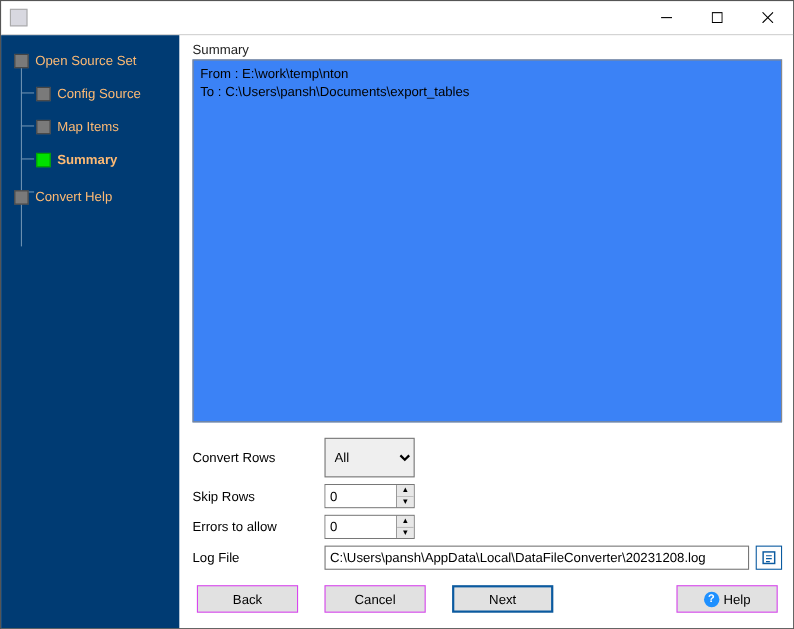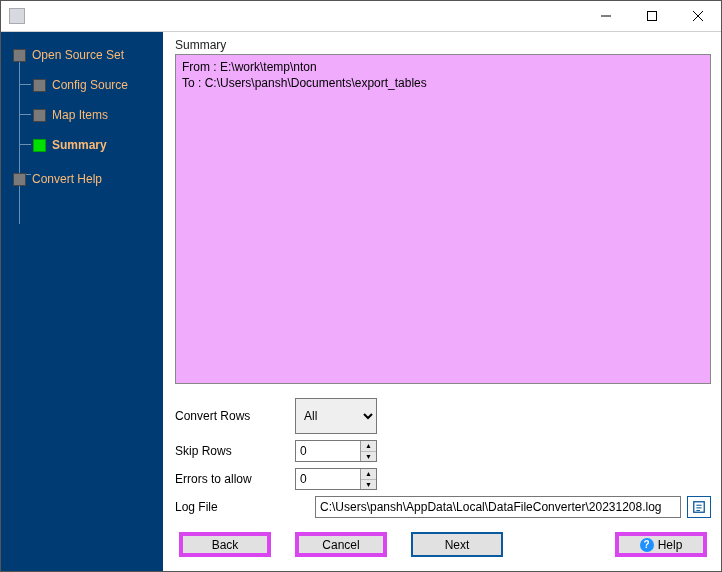--- a/index.html
+++ b/index.html
@@ -19,36 +19,36 @@
   .node.active .sq { background: #00e000; border-color: #00a000; }
   .node .label { color: #fdba74; }
   .node.active .label { font-weight: bold; }
   .root { padding-left: 8px; }
   .child { padding-left: 28px; }
   
   .vline { position: absolute; width: 1px; background: #6a8fb0; }
   .hline { position: absolute; height: 1px; background: #6a8fb0; }
   .content { flex: 1; display: flex; flex-direction: column; padding: 6px 10px 10px 8px; min-width: 0; }
   .summary-label { color: #222; margin-bottom: 2px; }
-  .summary-box { flex: 1; border: 1px solid #888; padding: 4px 6px; background: #f0abfc; overflow: auto; color: #000; line-height: 1.35; min-height: 0; }
+  .summary-box { flex: 1; border: 1px solid #888; padding: 4px 6px; background: #3b82f6; overflow: auto; color: #000; line-height: 1.35; min-height: 0; }
   .options { margin-top: 14px; }
   .opt-row { display: flex; align-items: center; margin-bottom: 6px; }
   .opt-label { width: 120px; color: #000; }
   select, input[type="text"], .spinner input { font-family: inherit; font-size: 12px; }
   select { width: 82px; height: 36px; border: 1px solid #777; background: #efefef; padding: 0 4px; }
   .spinner { display: flex; width: 82px; height: 22px; border: 1px solid #777; background: #fff; }
   .spinner input { flex: 1; border: none; padding: 0 4px; min-width: 0; outline: none; }
   .spinner .spin-btns { width: 16px; display: flex; flex-direction: column; border-left: 1px solid #999; }
   .spinner .spin-up, .spinner .spin-down { flex: 1; background: #e8e8e8; display: flex; align-items: center; justify-content: center; font-size: 7px; line-height: 1; cursor: pointer; }
   .spinner .spin-up { border-bottom: 1px solid #bbb; }
-  .logfile-input { flex: 1; height: 22px; border: 1px solid #777; padding: 0 4px; background: #fff; margin-left: 20px; }
+  .logfile-input { flex: 1; height: 22px; border: 1px solid #777; padding: 0 4px; background: #fff; }
   .browse-btn { width: 24px; height: 22px; margin-left: 6px; border: 1px solid #0a5aa0; background: #fdfdfd; display: flex; align-items: center; justify-content: center; cursor: pointer; }
   .browse-btn svg { width: 14px; height: 14px; }
   .button-bar { display: flex; gap: 24px; padding: 8px 4px 4px 4px; align-items: center; }
-  .btn { width: 92px; height: 25px; border: 4px solid #d946ef; background: #e1e1e1; display: flex; align-items: center; justify-content: center; cursor: pointer; color: #000; }
+  .btn { width: 92px; height: 25px; border: 1px solid #d946ef; background: #e1e1e1; display: flex; align-items: center; justify-content: center; cursor: pointer; color: #000; }
   .btn.primary { border: 2px solid #0a5aa0; background: #e1e1e1; }
   .btn.help { margin-left: auto; gap: 4px; }
   .help-icon { width: 14px; height: 14px; border-radius: 7px; background: #1e90ff; color: #fff; font-size: 10px; font-weight: bold; display: flex; align-items: center; justify-content: center; }
   .splitter { width: 4px; background: transparent; cursor: ew-resize; }
 </style>
 </head>
 <body>
 
 <div class="window">
 

